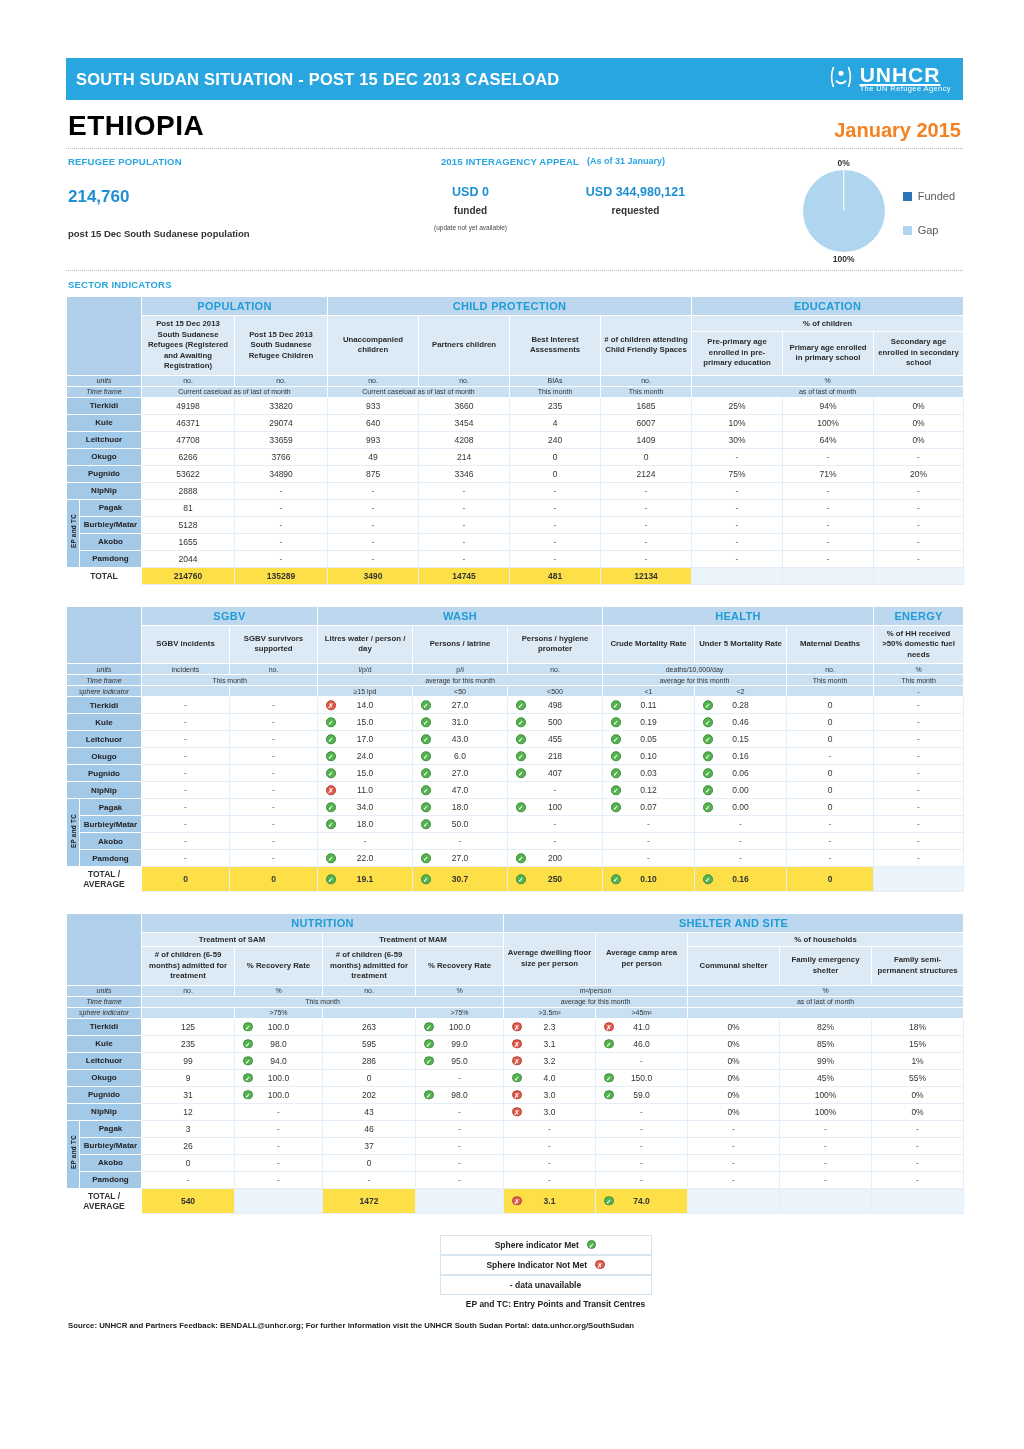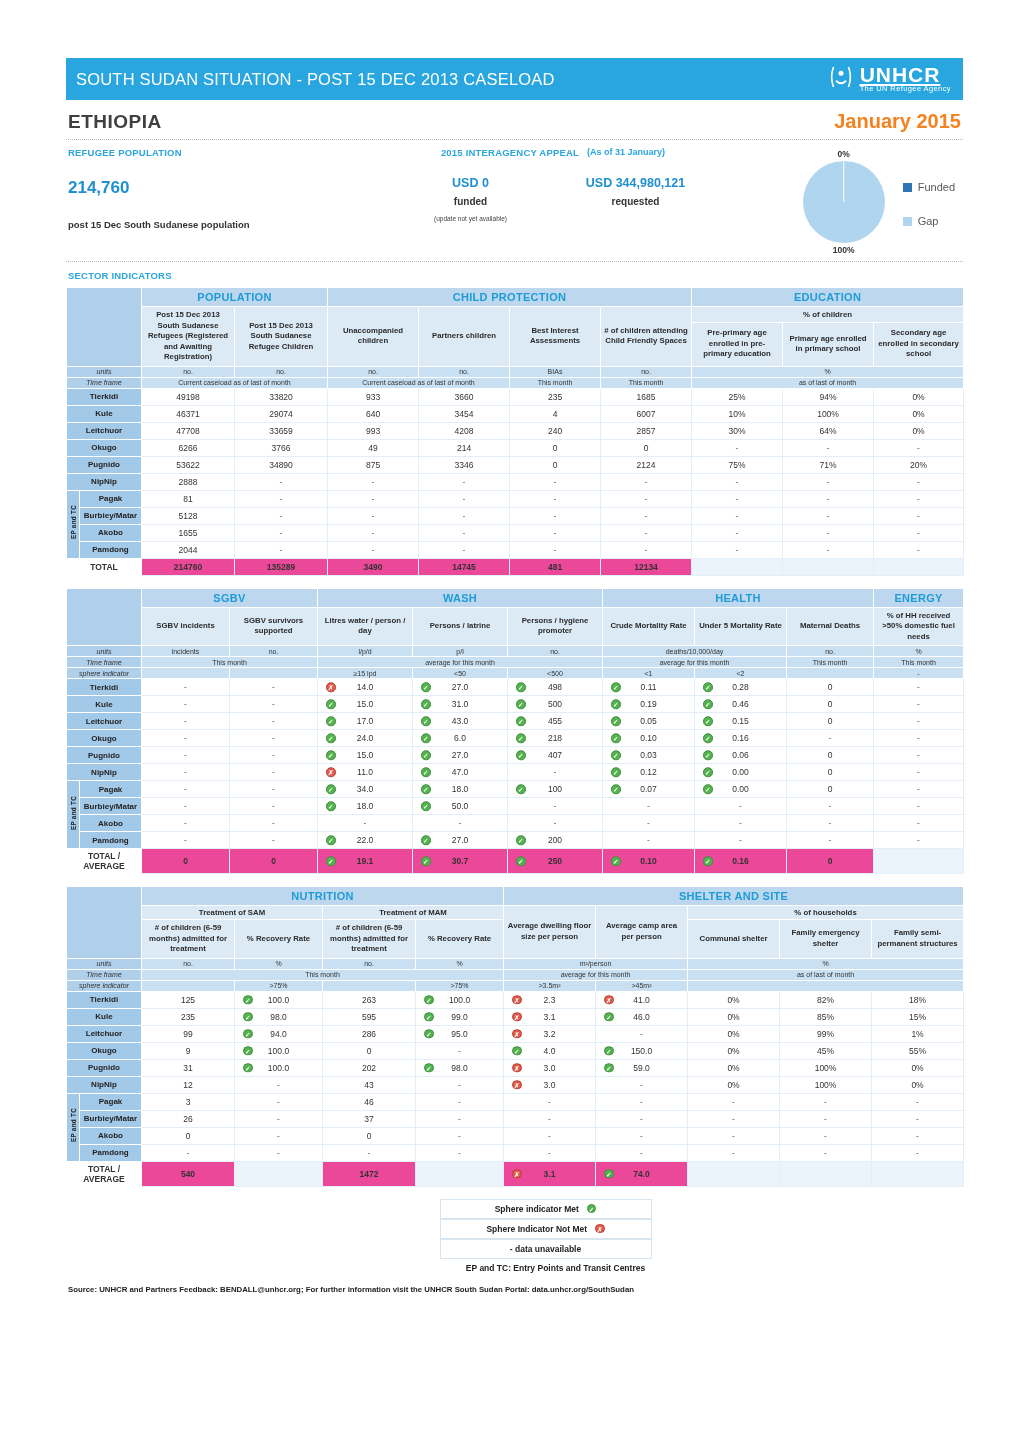--- a/index.html
+++ b/index.html
@@ -2,29 +2,29 @@
 <html><head>
 <meta charset="utf-8">
 <style>
   * { margin:0; padding:0; box-sizing:border-box; }
   html,body { width:1024px; background:#fff; font-family:"Liberation Sans", sans-serif; color:#333; }
   body { height:1449px; position:relative; }
   .page { width:1024px; padding:58px 61px 0 66px; }
 
   
   .topbar { background:#29A6DF; height:42px; display:flex; align-items:center; justify-content:space-between; padding:0 12px 0 10px; }
-  .report-title { color:#fff; font-size:16.5px; font-weight:normal; letter-spacing:.2px; }
+  .report-title { color:#fff; font-size:16.5px; font-weight:bold; letter-spacing:.2px; }
   .logo { display:flex; align-items:center; gap:4px; }
   .logo-text { text-align:left; }
   .logo-name { color:#fff; font-size:21px; font-weight:bold; letter-spacing:1px; line-height:19px;text-decoration:underline; }
   .logo-tag { color:#fff; font-size:7.5px; letter-spacing:.4px; }
 
   
   .country-row { display:flex; justify-content:space-between; align-items:flex-end; padding:10px 2px 6px 2px; }
-  .country { color:#404040; font-size:19px; font-weight:bold; letter-spacing:.5px; }
+  .country { color:#000000; font-size:28px; font-weight:bold; letter-spacing:.5px; }
   .report-date { color:#F58220; font-size:20px; font-weight:bold; }
   .dotted { border:none; border-top:1px dotted #b9b9b9; }
 
   
   .stats { display:flex; padding:7px 2px 4px 2px; min-height:112px; }
   .stat-label { color:#29A6DF; font-size:9.5px; font-weight:bold; letter-spacing:.2px; }
   .refpop { width:320px; }
   .refpop-value { color:#1E8FD0; font-size:17px; font-weight:bold; margin-top:20px; }
   .refpop-caption { font-size:9.5px; font-weight:bold; color:#333; margin-top:21px; }
   .appeal { width:330px; text-align:center; }
@@ -41,36 +41,36 @@
   .pie { width:82px; height:82px; border-radius:50%; background:#AFD6EE; position:relative; margin:0 auto; }
   .pie::after { content:""; position:absolute; left:50%; top:0; width:1.5px; height:41px; background:#fff; transform:translateX(-50%); }
   .legend { display:flex; flex-direction:column; justify-content:center; gap:22px; padding-top:4px; }
   .legend-item { display:flex; align-items:center; gap:6px; font-size:11px; color:#595959; }
   .legend-swatch { width:9px; height:9px; display:inline-block; }
 
   
   .sector-label { color:#29A6DF; font-size:9.5px; font-weight:bold; margin:8px 2px 6px 2px; letter-spacing:.2px; }
 
   
-  .tbl-slot { margin-bottom:12px; }
+  .tbl-slot { margin-bottom:21px; }
   table.ind-table { border-collapse:collapse; table-layout:fixed; width:897px; }
   .ind-table th, .ind-table td { vertical-align:middle; text-align:center; overflow:hidden; }
   th.corner { background:#AFCFEA; border:1px solid #fff; }
   th.sec { background:#BDD7EE; color:#1E9CD8; font-size:11px; font-weight:bold; border:1.5px solid #fff; padding:3px 2px; letter-spacing:.3px; }
   th.colh { background:#DCEAF6; color:#2b2b2b; font-size:7.8px; font-weight:bold; border:1.5px solid #fff; padding:3px 3px; line-height:1.35; }
   th.band { background:#DCEAF6; color:#2b2b2b; font-size:7.8px; font-weight:bold; border:1.5px solid #fff; padding:2px; }
   .meta-row td { background:#C9E0F2; font-size:7px; color:#333; border:1px solid #fff; padding:1.5px 2px; }
   td.meta-label { background:#AFCFEA; font-style:italic; font-size:7px; }
   td.row-label { background:#A3C9E9; font-weight:bold; font-size:8px; color:#222; border:1px solid #fff; padding:2px; }
   td.group-cell { background:#A3C9E9; border:1px solid #fff; padding:0; }
   .vtext { writing-mode:vertical-rl; transform:rotate(180deg); font-size:6.3px; font-weight:bold; color:#222; letter-spacing:.3px; }
   td.data-cell { background:#fff; font-size:8.5px; border:1px solid #E4EEF8; height:17px; padding:1.5px 2px; }
   td.data-cell.dash { color:#666; }
   tr.ep-first td { border-top:1.5px solid #BCCBDA; }
-  tr.total-row td.data-cell { background:#ec4899; font-weight:bold; }
+  tr.total-row td.data-cell { background:#fde047; font-weight:bold; }
   tr.total-row td.data-cell.empty { background:#EBF4FB; }
   td.total-label { background:#fff; font-weight:bold; font-size:8.5px; border:1px solid #fff; padding:2px; }
   .cellwrap { position:relative; display:block; }
   .cv { display:block; text-align:center; }
   .s-icon { position:absolute; left:6px; top:50%; transform:translateY(-50%); width:9.5px; height:9.5px; border-radius:50%; color:#fff; font-size:6.5px; line-height:9.5px; text-align:center; font-weight:bold; }
   .s-icon.met { background:#55B34F; border:.5px solid #3C8F3C; }
   .s-icon.notmet { background:#E25B4D; border:.5px solid #B84034; }
 
   
   .foot-legend { display:flex; align-items:center; margin:2px 0 8px 62px; font-size:8.5px; font-weight:bold; color:#222;flex-direction:column; }
@@ -280,21 +280,21 @@
             <td class="data-cell">
               <span class="cellwrap">993</span>
             </td>
             <td class="data-cell">
               <span class="cellwrap">4208</span>
             </td>
             <td class="data-cell">
               <span class="cellwrap">240</span>
             </td>
             <td class="data-cell">
-              <span class="cellwrap">2857</span>
+              <span class="cellwrap">1409</span>
             </td>
             <td class="data-cell">
               <span class="cellwrap">30%</span>
             </td>
             <td class="data-cell">
               <span class="cellwrap">64%</span>
             </td>
             <td class="data-cell">
               <span class="cellwrap">0%</span>
             </td>

